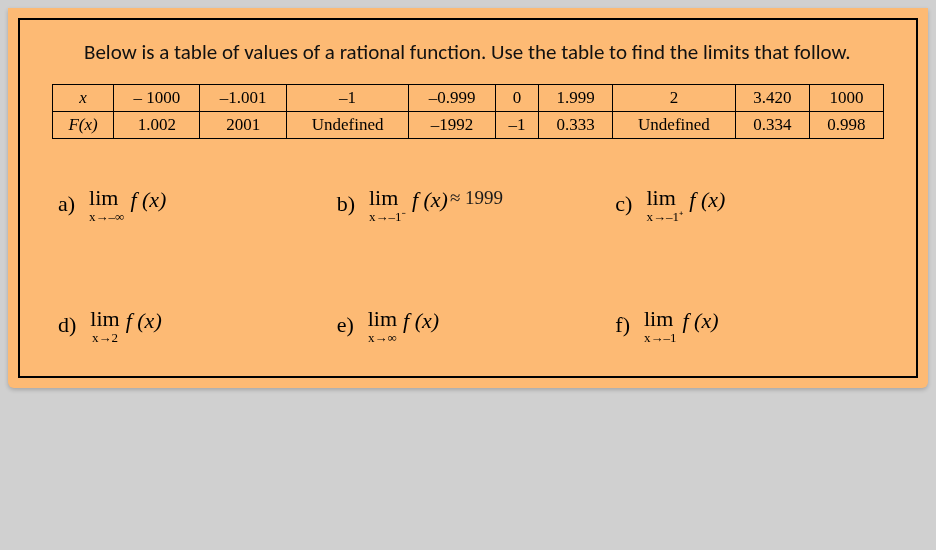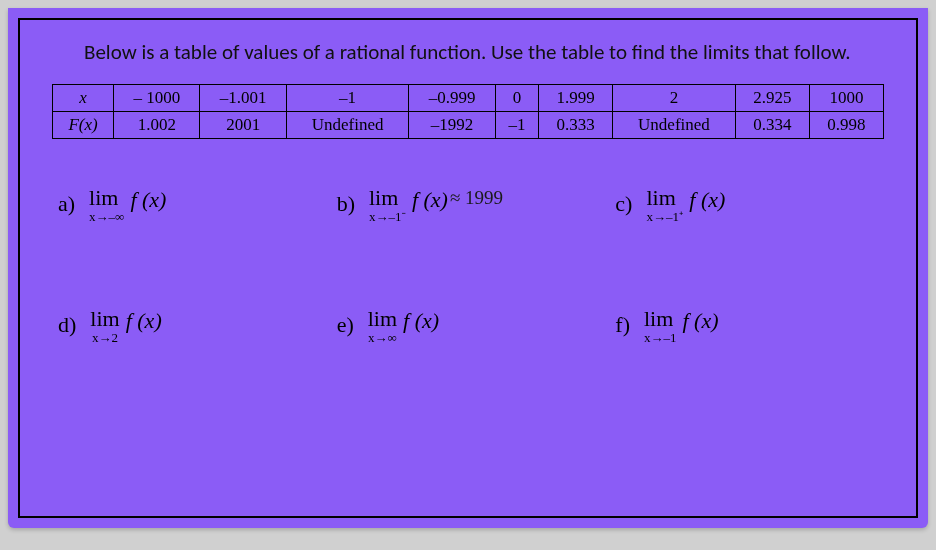--- a/index.html
+++ b/index.html
@@ -5,24 +5,24 @@
   body {
     margin: 0;
     padding: 0;
     background: #d0d0d0;
     font-family: "Times New Roman", serif;
     width: 936px;
     height: 550px;
     box-sizing: border-box;
   }
   .page {
-    background: #8b5cf6;
+    background: #fdba74;
     margin: 8px;
     padding: 10px;
-    height: 520px;
+    height: 380px;
     box-sizing: border-box;
     border-bottom-left-radius: 6px;
     border-bottom-right-radius: 6px;
     box-shadow: 0 2px 4px rgba(0,0,0,0.2);
   }
   .inner-frame {
     border: 2px solid #000;
     padding: 18px 32px 30px 32px;
     height: 100%;
     box-sizing: border-box;
@@ -106,21 +106,21 @@
       <tbody>
           <tr>
         <td class="hdr">x</td>
         <td>– 1000</td>
         <td>–1.001</td>
         <td>–1</td>
         <td>–0.999</td>
         <td>0</td>
         <td>1.999</td>
         <td>2</td>
-        <td>2.925</td>
+        <td>3.420</td>
         <td>1000</td>
       </tr>
       <tr>
         <td class="hdr">F(x)</td>
         <td>1.002</td>
         <td>2001</td>
         <td>Undefined</td>
         <td>–1992</td>
         <td>–1</td>
         <td>0.333</td>

